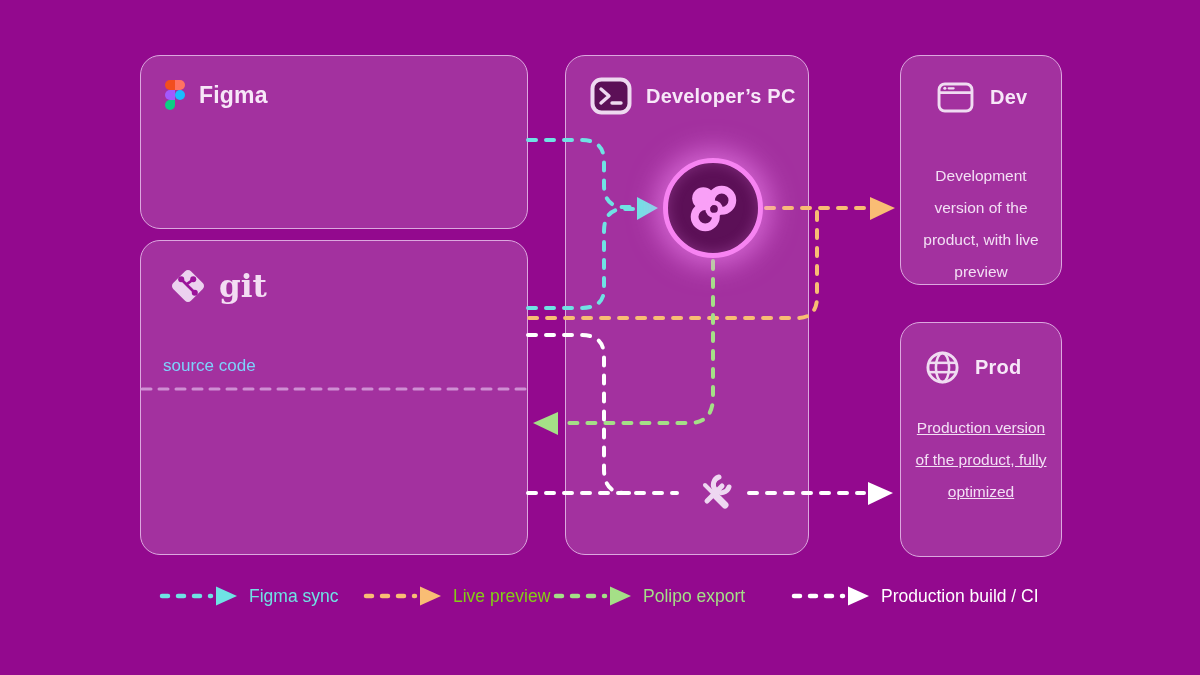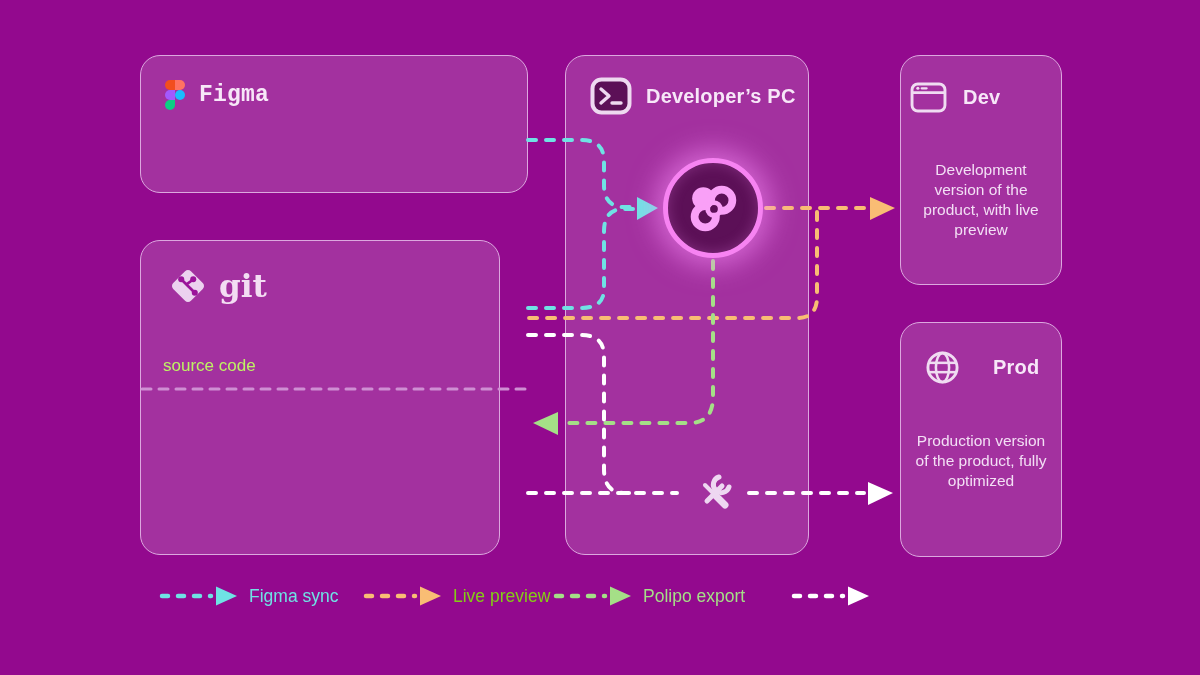--- a/index.html
+++ b/index.html
@@ -27,25 +27,25 @@
   .card.front { left:24px; top:23px; }
   .mint  { background:#d9eff0; }
   .tan   { background:#ecd9a4; }
   .green { background:#c9edbe; }
   .card-label {
     display:block; text-align:center; margin-top:7px;
     font-size:12.5px; font-weight:500; color:#3c3c3c;
   }
   .card-icon { position:absolute; left:50%; bottom:7px; transform:translateX(-50%); }
 
-  .section-label { position:absolute; font-size:17px; color:#bef264; }
+  .section-label { position:absolute; font-size:17px; color:#7dd3fc; }
 
   .desc {
     position:absolute; left:9px; right:9px; text-align:center;
-    font-size:15.5px; line-height:20px; color:#f3dff5;
+    font-size:15.5px; line-height:32px; color:#f3dff5;
   }
 
   .overlay { position:absolute; left:0; top:0; z-index:5; pointer-events:none; }
   .dash { fill:none; stroke-width:4; stroke-linecap:round; stroke-dasharray:8 10; }
   .divider-dash { fill:none; stroke:#cf8fd3; stroke-width:3; stroke-linecap:round; stroke-dasharray:9 8; }
 
   .polipo-circle {
     position:absolute; left:663px; top:158px; width:100px; height:100px;
     border-radius:50%; background:#5c1057; border:5px solid #f783f2;
     box-shadow:0 0 26px 9px rgba(248,140,248,.55), inset 0 0 14px rgba(248,140,248,.25);
@@ -57,34 +57,34 @@
   .legend-item {
     position:absolute; top:583px; height:26px;
     display:flex; align-items:center; gap:9px; font-size:17.5px;justify-content:space-between;
   }
 </style>
 </head>
 <body>
 
 <div class="canvas">
 
-  <div class="panel" style="left:140px;top:55px;width:388px;height:138px;font-family:Liberation Mono, monospace;">
+  <div class="panel" style="left:140px;top:55px;width:388px;height:174px;">
     <div class="panel-header" style="left:24px;top:24px;">
       <svg width="20" height="30" viewBox="0 0 24 36">
         <path d="M12 0H6a6 6 0 1 0 0 12h6z" fill="#f24e1e"></path>
         <path d="M12 0h6a6 6 0 1 1 0 12h-6z" fill="#ff7262"></path>
         <path d="M12 12H6a6 6 0 1 0 0 12h6z" fill="#a259ff"></path>
         <circle cx="18" cy="18" r="6" fill="#1abcfe"></circle>
         <path d="M12 24H6a6 6 0 1 0 6 6z" fill="#0acf83"></path>
       </svg>
       <span class="panel-title">Figma</span>
     </div>
   </div>
 
-  <div class="panel" style="left:140px;top:240px;width:360px;height:315px;">
+  <div class="panel" style="left:140px;top:240px;width:388px;height:315px;">
     <div class="panel-header" style="left:24px;top:22px;gap:8px;">
       <svg width="46" height="46" viewBox="0 0 44 44">
         <rect x="10" y="10" width="24" height="24" rx="4" transform="rotate(45 22 22)" fill="#ecd2ef"></rect>
         <g stroke="#9c149a" stroke-width="2.6" fill="none">
           <line x1="15.5" y1="15.5" x2="28.5" y2="28.5"></line>
           <line x1="20.5" y1="20.5" x2="26" y2="16.5"></line>
         </g>
         <circle cx="15.5" cy="15.5" r="2.9" fill="#9c149a"></circle>
         <circle cx="28.5" cy="28.5" r="2.9" fill="#9c149a"></circle>
         <circle cx="27" cy="15.5" r="2.9" fill="#9c149a"></circle>
@@ -99,43 +99,43 @@
       <svg width="42" height="38" viewBox="0 0 42 38">
         <rect x="2.5" y="2.5" width="37" height="33" rx="9" fill="#5c1057" stroke="#eed9f0" stroke-width="4"></rect>
         <polyline points="11,12 19,19 11,26" fill="none" stroke="#eed9f0" stroke-width="3.4" stroke-linecap="round" stroke-linejoin="round"></polyline>
         <line x1="22" y1="26" x2="31" y2="26" stroke="#eed9f0" stroke-width="3.4" stroke-linecap="round"></line>
       </svg>
       <span class="panel-title small-title">Developer’s PC</span>
     </div>
   </div>
 
   <div class="panel" style="left:900px;top:55px;width:162px;height:230px;">
-    <div class="panel-header" style="left:9px;top:26px;gap:16px;justify-content:center;">
+    <div class="panel-header" style="left:36px;top:26px;gap:16px;justify-content:center;">
       <svg width="37" height="31" viewBox="0 0 38 32">
         <rect x="2" y="2" width="34" height="28" rx="6" fill="none" stroke="#f0dcf2" stroke-width="3"></rect>
         <line x1="2" y1="11" x2="36" y2="11" stroke="#f0dcf2" stroke-width="3"></line>
         <circle cx="8" cy="6.5" r="1.6" fill="#f0dcf2"></circle>
         <line x1="12" y1="6.5" x2="17" y2="6.5" stroke="#f0dcf2" stroke-width="2.4" stroke-linecap="round"></line>
       </svg>
       <span class="panel-title small-title">Dev</span>
     </div>
     <p class="desc" style="top:88px;">Development version of the product, with live preview</p>
   </div>
 
   <div class="panel" style="left:900px;top:322px;width:162px;height:235px;">
-    <div class="panel-header" style="left:24px;top:27px;gap:33px;">
+    <div class="panel-header" style="left:24px;top:27px;gap:15px;">
       <svg width="35" height="35" viewBox="0 0 36 36">
         <circle cx="18" cy="18" r="15" fill="none" stroke="#f0dcf2" stroke-width="3"></circle>
         <ellipse cx="18" cy="18" rx="6.8" ry="15" fill="none" stroke="#f0dcf2" stroke-width="2.6"></ellipse>
         <line x1="4" y1="13.2" x2="32" y2="13.2" stroke="#f0dcf2" stroke-width="2.6"></line>
         <line x1="4" y1="22.8" x2="32" y2="22.8" stroke="#f0dcf2" stroke-width="2.6"></line>
       </svg>
       <span class="panel-title small-title">Prod</span>
     </div>
-    <p class="desc" style="top:92px;">Production version of the product, fully optimized</p>
+    <p class="desc" style="top:73px;text-decoration:underline;">Production version of the product, fully optimized</p>
   </div>
 
   <div class="stack" style="left:295px;top:85px;">
     <div class="card mint back">
       <span class="card-label">Frame</span>
       <svg class="card-icon" width="28" height="28" viewBox="0 0 30 30">
         <g stroke="#3c3c3c" stroke-width="2.6">
             <line x1="10" y1="3" x2="10" y2="27"></line>
             <line x1="20" y1="3" x2="20" y2="27"></line>
             <line x1="3" y1="10" x2="27" y2="10"></line>
@@ -353,15 +353,16 @@
       <polygon points="58,2.5 58,21.5 79,12" style="fill: rgb(165, 223, 135);"></polygon>
     </svg>
     <span style="color: rgb(165, 223, 135);">Polipo export</span>
   </div>
 
   <div class="legend-item" style="left:790px;">
     <svg width="82" height="24" viewBox="0 0 82 24">
       <path d="M4 12 H53" fill="none" stroke-width="4.5" stroke-linecap="round" stroke-dasharray="6 10" style="stroke: rgb(255, 255, 255);"></path>
       <polygon points="58,2.5 58,21.5 79,12" style="fill: rgb(255, 255, 255);"></polygon>
     </svg>
+    <span style="color: rgb(255, 255, 255);">Production build / CI</span>
   </div>
 
 </div>
 
 </body></html>

